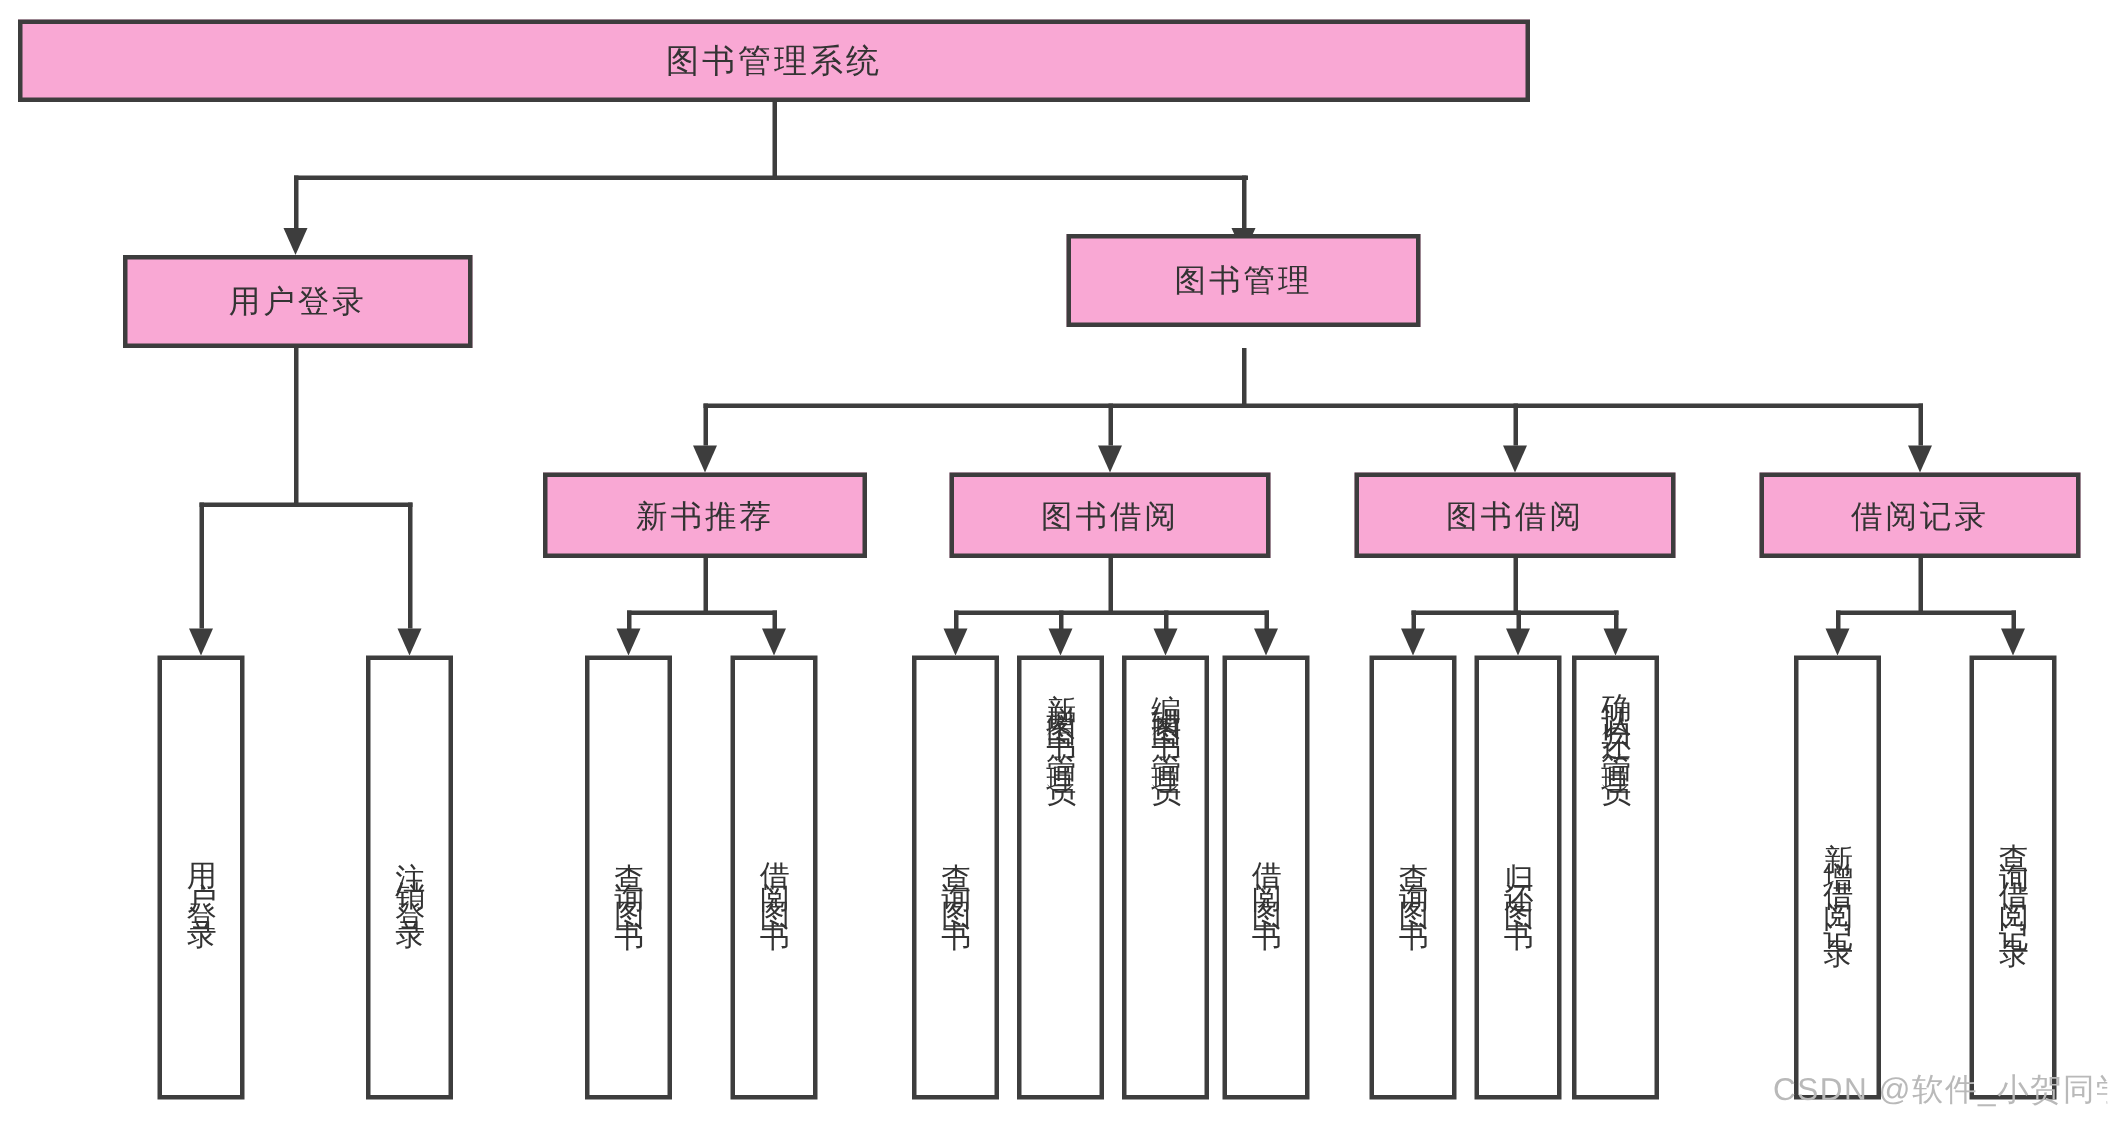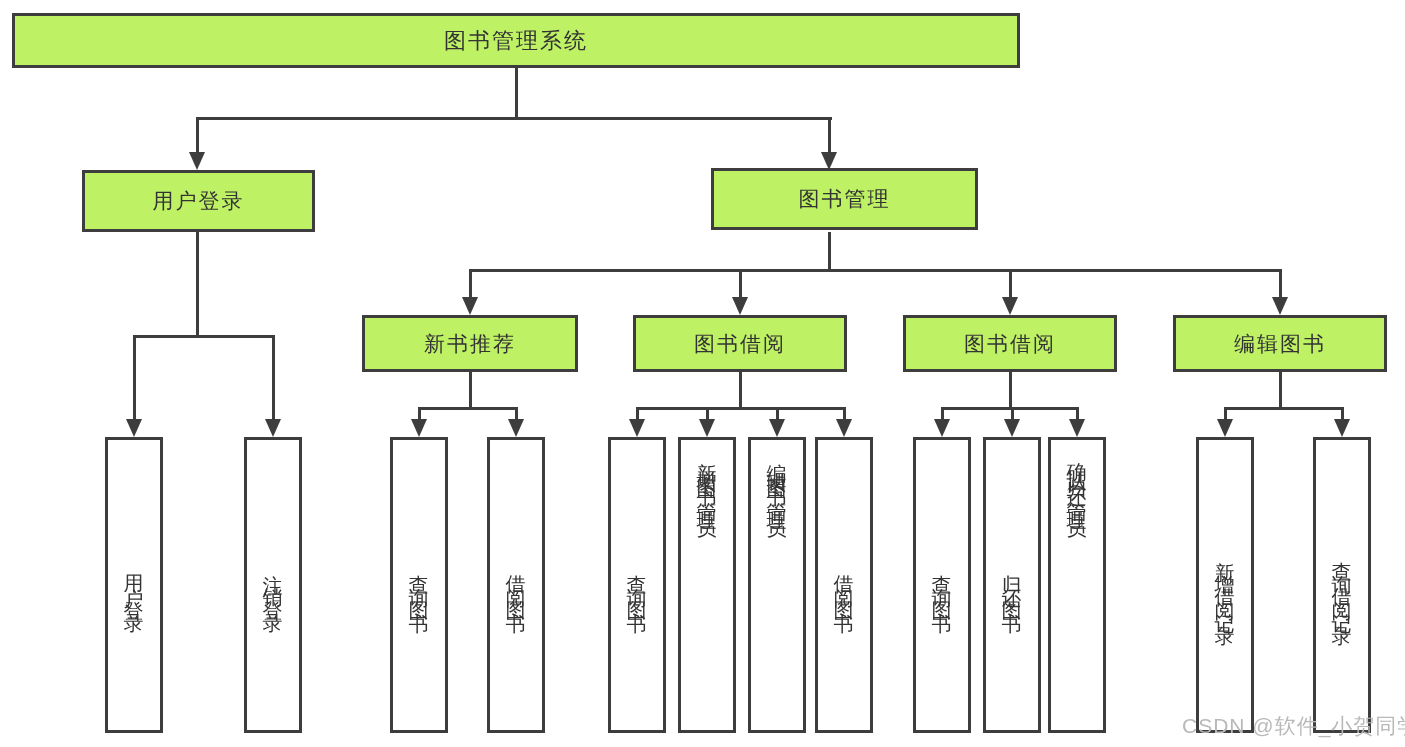--- a/index.html
+++ b/index.html
@@ -8,21 +8,21 @@
     position: relative;
     width: 1405px;
     height: 747px;
     background: #ffffff;
     font-family: "Liberation Sans", "DejaVu Sans", sans-serif;
     color: #333333;
     overflow: hidden;
   }
   .box {
     position: absolute;
-    background: #bef264;
+    background: #f9a8d4;
     border: 3px solid #3d3d3d;
     display: flex;
     align-items: center;
     justify-content: center;
     font-size: 21px;
     letter-spacing: 2px;
     color: #333333;
     z-index: 2;
   }
   .box.root { font-size: 22px; }
@@ -78,21 +78,21 @@
   <div class="box root" style="left:12px; top:13px; width:1008px; height:55px;">图书管理系统</div>
 
   <div class="vline" style="left:515px; top:68px; height:52px;"></div>
   <div class="hline" style="left:196px; top:117px; width:636px;"></div>
   <div class="vline" style="left:196px; top:117px; height:36px;"></div>
   <div class="vline" style="left:828px; top:117px; height:36px;"></div>
   <div class="arrow" style="left:189px; top:152px;"></div>
   <div class="arrow" style="left:821px; top:152px;"></div>
 
   <div class="box" style="left:82px; top:170px; width:233px; height:62px;">用户登录</div>
-  <div class="box" style="left:711px; top:168px; width:267px; height:62px;">图书管理</div>
+  <div class="box" style="left:711px; top:156px; width:236px; height:62px;">图书管理</div>
 
   <div class="vline" style="left:196px; top:232px; height:106px;"></div>
   <div class="hline" style="left:133px; top:335px; width:142px;"></div>
   <div class="vline" style="left:133px; top:335px; height:84px;"></div>
   <div class="vline" style="left:272px; top:335px; height:84px;"></div>
   <div class="arrow" style="left:126px; top:419px;"></div>
   <div class="arrow" style="left:265px; top:419px;"></div>
 
   <div class="vline" style="left:828px; top:232px; height:40px;"></div>
   <div class="hline" style="left:469px; top:269px; width:813px;"></div>
@@ -101,21 +101,21 @@
   <div class="vline" style="left:1009px; top:269px; height:28px;"></div>
   <div class="vline" style="left:1279px; top:269px; height:28px;"></div>
   <div class="arrow" style="left:462px; top:297px;"></div>
   <div class="arrow" style="left:732px; top:297px;"></div>
   <div class="arrow" style="left:1002px; top:297px;"></div>
   <div class="arrow" style="left:1272px; top:297px;"></div>
 
   <div class="box" style="left:362px; top:315px; width:216px; height:57px;">新书推荐</div>
   <div class="box" style="left:633px; top:315px; width:214px; height:57px;">图书借阅</div>
   <div class="box" style="left:903px; top:315px; width:214px; height:57px;">图书借阅</div>
-  <div class="box" style="left:1173px; top:315px; width:214px; height:57px;">编辑图书</div>
+  <div class="box" style="left:1173px; top:315px; width:214px; height:57px;">借阅记录</div>
 
   <div class="vline" style="left:469px; top:372px; height:37px;"></div>
   <div class="hline" style="left:418px; top:407px; width:100px;"></div>
   <div class="vline" style="left:418px; top:407px; height:14px;"></div>
   <div class="vline" style="left:515px; top:407px; height:14px;"></div>
   <div class="arrow" style="left:411px; top:419px;"></div>
   <div class="arrow" style="left:508px; top:419px;"></div>
 
   <div class="vline" style="left:739px; top:372px; height:37px;"></div>
   <div class="hline" style="left:636px; top:407px; width:210px;"></div>

